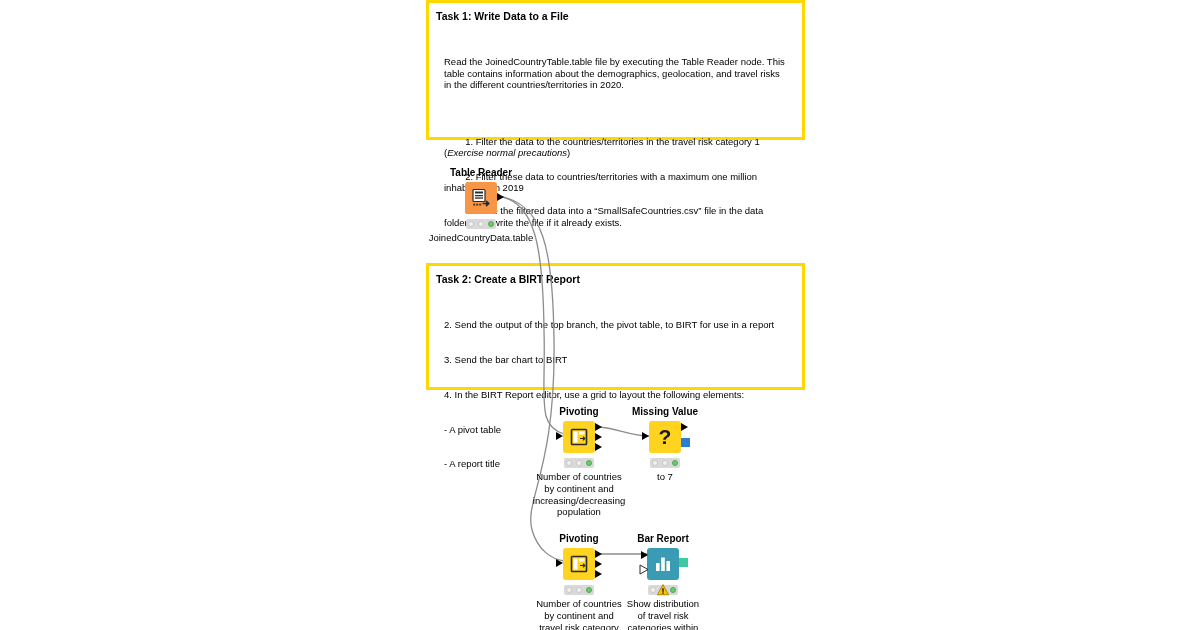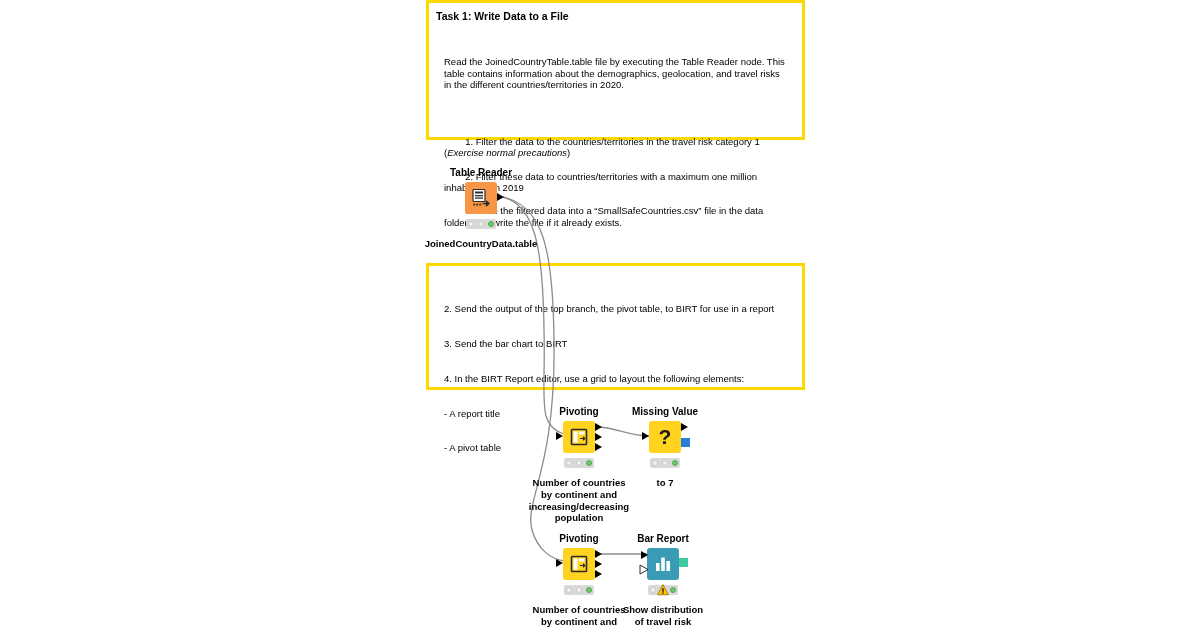--- a/index.html
+++ b/index.html
@@ -118,23 +118,22 @@
     position: absolute;
     left: 50%;
     top: 50%;
     transform: translate(-50%, -50%);
     width: 0; height: 0;
   }
   .node-label {
     font-size: 9.5px;
     color: #000000;
     line-height: 11.8px;
-    margin-top: 9px;
+    margin-top: 3px;
     white-space: pre-line;
-    font-weight: bold;
   }
 
   
   .port-in-tri {
     position: absolute;
     width: 0; height: 0;
     border-top: 4.5px solid transparent;
     border-bottom: 4.5px solid transparent;
     border-left: 7px solid #000000;
   }
@@ -175,26 +174,27 @@
       <div class="ann-para">Read the JoinedCountryTable.table file by executing the Table Reader node. This table contains information about the demographics, geolocation, and travel risks in the different countries/territories in 2020.</div>
       <div class="ann-para">
         <span>1. Filter the data to the countries/territories in the travel risk category 1 (</span><span class="ann-italic">Exercise normal precautions</span><span>)</span><br>
         <span>2. Filter these data to countries/territories with a maximum one million inhabitants in 2019</span><br>
         <span>3. Write the filtered data into a “SmallSafeCountries.csv” file in the data folder. Overwrite the file if it already exists.</span>
       </div>
     </div>
   </div>
 
   <div class="annotation" id="ann-task2" style="left:410px; top:263px; width:379px; height:127px;">
+    <div class="ann-title">Task 2: Create a BIRT Report</div>
     <div class="ann-body">
       <div>2. Send the output of the top branch, the pivot table, to BIRT for use in a report</div>
       <div>3. Send the bar chart to BIRT</div>
       <div>4. In the BIRT Report editor, use a grid to layout the following elements:</div>
+      <div>- A pivot table</div>
       <div>- A report title</div>
-      <div>- A pivot table</div>
     </div>
   </div>
 
   <div class="node" id="node-table-reader" style="left:405px; top:167px;">
     <div class="node-title">Table Reader</div>
     <div class="node-body">
       <div class="node-icon" style="background:#F79646;">
         <svg width="22" height="22" viewBox="0 0 22 22">
           <rect x="3" y="2.5" width="12" height="12" rx="1" fill="#ffffff" stroke="#2b2b2b" stroke-width="1.2"></rect>
           <rect x="5" y="4.5" width="8" height="2" fill="#2b2b2b"></rect>

